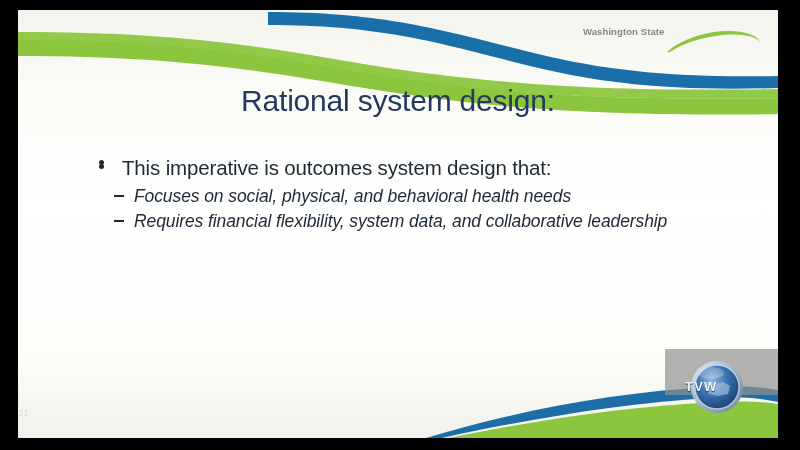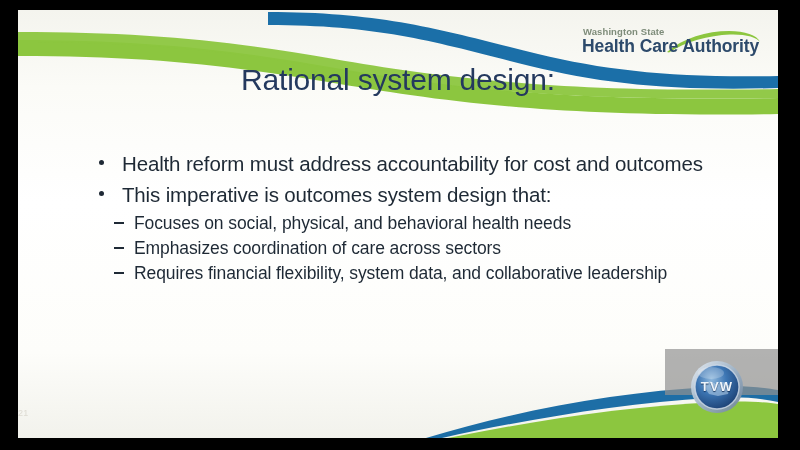--- a/index.html
+++ b/index.html
@@ -89,21 +89,21 @@
     top: 52px;
     width: 760px;
     text-align: center;
     z-index: 5;
     color: #24395e;
     font-size: 30px;
     line-height: 35px;
     letter-spacing: -0.2px;
     font-weight: normal;
   }
-  #slide-title .tline { display: block; white-space: nowrap; }
+  #slide-title .tline { display: block; white-space: nowrap; margin-top: 21px; }
 
   
   #slide-body {
     position: absolute;
     left: 74px;
     top: 140px;
     width: 630px;
     z-index: 5;
     color: #1f2a37;
   }
@@ -118,21 +118,21 @@
   }
   .bullet-l1 > .dot {
     position: absolute;
     left: 7px;
     top: 10px;
     width: 5px;
     height: 5px;
     border-radius: 50%;
     background: #1e2935;
   }
-  .sublist { margin-top: 3px; }
+  .sublist { margin-top: 3px; font-style: italic; }
   .bullet-l2 {
     position: relative;
     padding-left: 42px;
     font-size: 17.5px;
     line-height: 23px;
     letter-spacing: -0.1px;
     margin-bottom: 2px;
     color: #1e2935;
   }
   .bullet-l2 > .dash {
@@ -162,21 +162,21 @@
     top: 347px;
     width: 64px;
     height: 60px;
     z-index: 8;
   }
   #tvw-watermark .tvw-text {
     position: absolute;
     left: 0;
     top: 22px;
     width: 64px;
-    text-align: center;
+    text-align: left;
     font-size: 13px;
     font-weight: bold;
     letter-spacing: 1.2px;
     color: #eef4fb;
     text-shadow: 0 1px 1px rgba(10,40,80,0.85);
   }
   #tvw-wrap {
     position: absolute;
     left: 647px;
     top: 339px;
@@ -207,47 +207,41 @@
     <svg class="wave-layer" viewBox="0 0 760 428" preserveAspectRatio="none">
       <path d="M 430,428 C 520,410 610,396 700,392 C 726,391 748,392 760,394 L 760,428 Z" fill="#8cc63f"></path>
       <path d="M 408,428 C 500,400 600,382 692,377 C 722,375 744,377 760,380 L 760,392 C 742,388 720,386 692,388 C 604,393 506,410 424,428 Z" fill="#1d6ea6"></path>
     </svg>
 
     <div id="hca-logo">
       <svg class="logo-swoosh" viewBox="0 0 96 22">
         <path d="M 2,21 C 18,7 42,0 64,0 C 80,0 92,4 95,11 C 92,6 80,3 65,3.5 C 44,4.2 20,11 4,21.5 Z" fill="#8cc63f"></path>
       </svg>
       <div class="logo-line1">Washington State</div>
-      <div class="logo-line2">Health Care Authority</div>
     </div>
 
     <div id="slide-title">
       <span class="tline">Rational system design:</span>
     </div>
 
     <div id="slide-body">
 
       <div class="bullet-l1">
         <span class="dot"></span>
-        <span>Health reform must address accountability for cost and outcomes</span>
       </div>
 
       <div class="bullet-l1">
         <span class="dot"></span>
         <span>This imperative is outcomes system design that:</span>
       </div>
 
       <div class="sublist">
         <div class="bullet-l2">
           <span class="dash"></span>
           <span>Focuses on social, physical, and behavioral health needs</span>
-        </div>
-        <div class="bullet-l2">
-          <span class="dash"></span>
-          <span>Emphasizes coordination of care across sectors</span>
         </div>
         <div class="bullet-l2">
           <span class="dash"></span>
           <span>Requires financial flexibility, system data, and collaborative leadership</span>
         </div>
       </div>
 
     </div>
 
     <div id="page-number">21</div>

